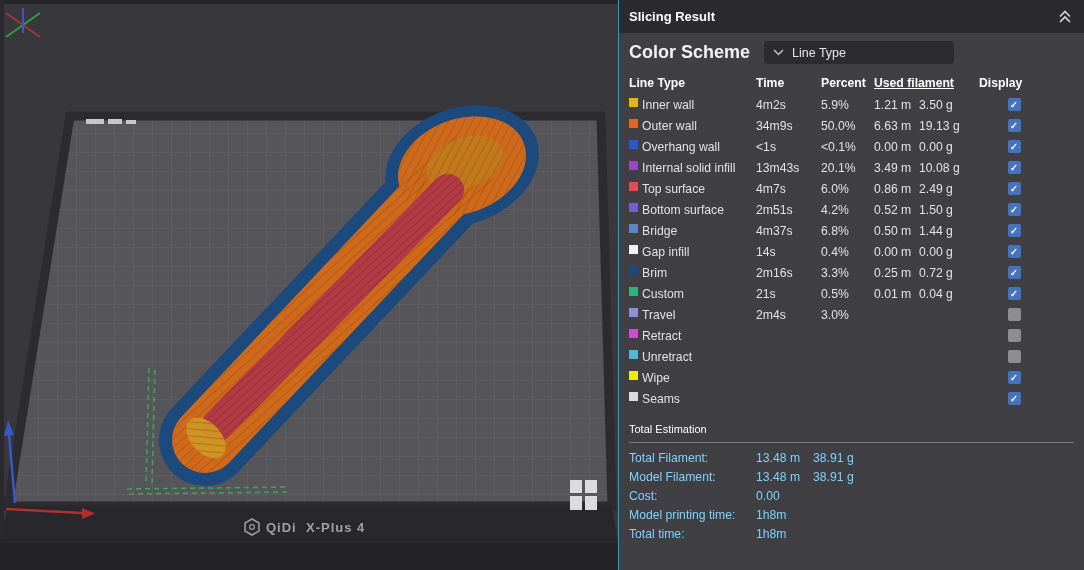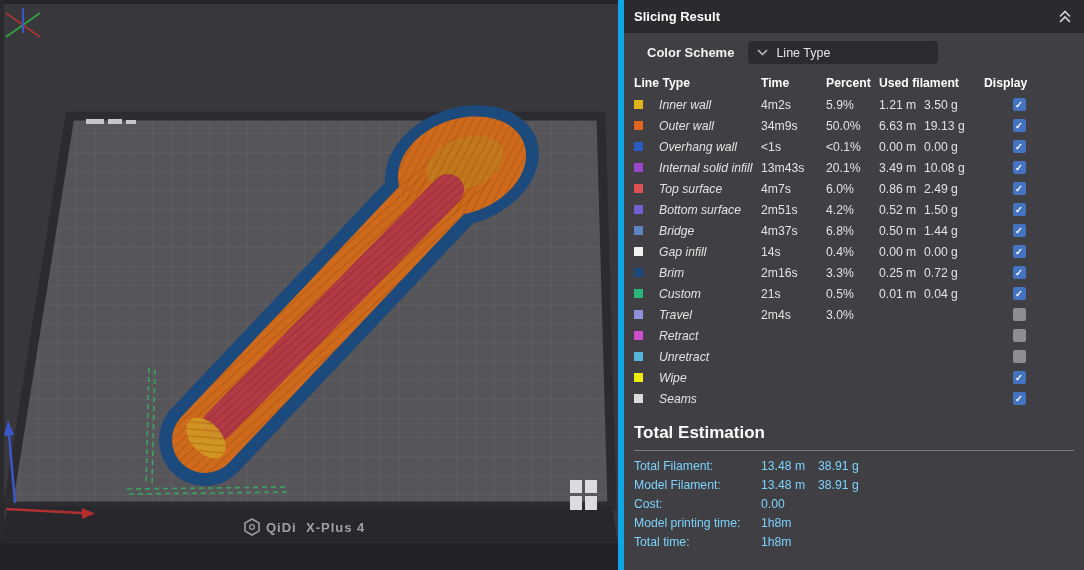--- a/index.html
+++ b/index.html
@@ -9,62 +9,62 @@
     font-family:"Liberation Sans", sans-serif;
     display:flex;
   }
   
   .viewport { width:618px; height:558px; position:relative; background:#3b82f6;text-align:right; }
   .viewport svg { display:block; }
 
   
   .panel {
     width:466px; height:570px; background:#3f3f44;
-    border-left:6px solid #0ea5e9;
+    border-left:1px solid #0ea5e9;
     display:flex; flex-direction:column;
     color:#e2e2e2;
   }
   .panel-header {
     flex:0 0 33px; background:#2b2b2f;
     display:flex; align-items:center; padding:0 12px 0 10px;
   }
   .panel-title { color:#ffffff; font-size:13px; font-weight:bold; }
   .collapse-btn { margin-left:auto; cursor:pointer; display:flex; align-items:center; }
 
   .scheme-row { display:flex; align-items:center; gap:14px; padding:8px 10px 5px; }
-  .scheme-label { color:#f2f2f2; font-weight:bold; font-size:13px;margin-left:13px; }
+  .scheme-label { color:#f2f2f2; font-weight:bold; font-size:18px; }
   .scheme-select {
     width:190px; height:23px; background:#2b2b30; border-radius:4px;
     display:flex; align-items:center; gap:8px; padding:0 9px;
     color:#e6e6e6; font-size:12.5px; cursor:pointer;
   }
 
   .ltable { padding:2px 10px 0; }
   .thead, .trow {
     display:grid;
     grid-template-columns:127px 65px 53px 45px 60px 70px 1fr;
     align-items:center;
   }
   .thead { height:23px; color:#ffffff; font-weight:bold; font-size:12.2px; }
-  .th-filament { grid-column:4 / span 2; }
+  .th-filament { grid-column:4 / span 2;text-decoration:underline; }
   .th-display { grid-column:6; }
   .trow { height:21px; color:#e2e2e2; font-size:12.2px; }
-  .label-cell { display:flex; align-items:center; gap:16px; overflow:hidden; white-space:nowrap;font-style:italic; }
+  .label-cell { display:flex; gap:4px; overflow:hidden; white-space:nowrap; }
   .swatch { width:9px; height:9px; flex:0 0 9px; }
   .disp { grid-column:6; display:flex; justify-content:center; }
   .cb {
     width:13px; height:13px; border-radius:2px;
     display:flex; align-items:center; justify-content:center; cursor:pointer;
   }
   .cb.on  { background:#4473c2; }
   .cb.off { background:#8d8d92; }
   .tick { color:#fff; font-size:9.5px; line-height:1; font-weight:bold; }
 
   .est { padding:10px 10px 0; }
-  .est-title { color:#ffffff; font-weight:bold; font-size:17px; margin:4px 0 7px; }
+  .est-title { color:#ffffff; font-weight:normal; font-size:11px; margin:4px 0 7px; }
   .est-divider { border-top:1px solid #7a7a7f; margin-bottom:5px; }
   .erow {
     display:grid; grid-template-columns:127px 57px auto;
     height:19px; align-items:center; font-size:12.2px; color:#7dd3fc;
   }
 </style>
 </head>
 <body>
 
 <div class="viewport">

